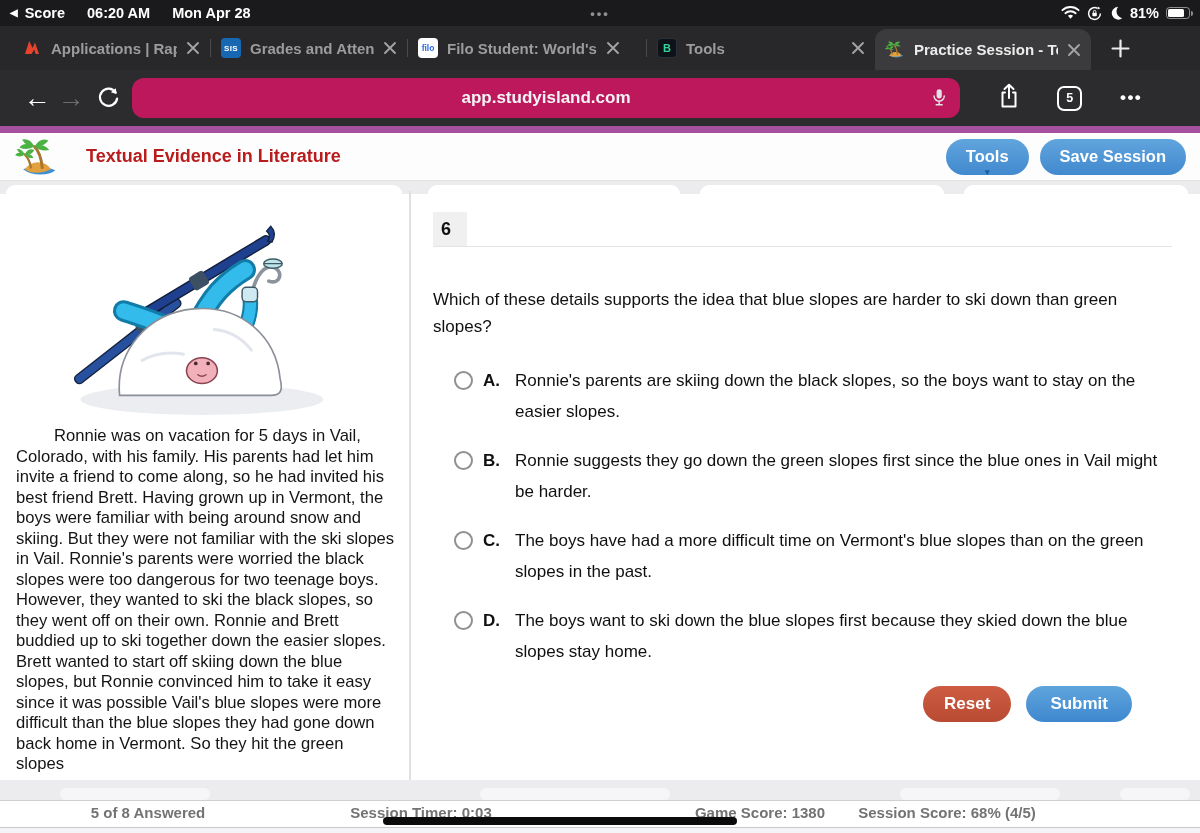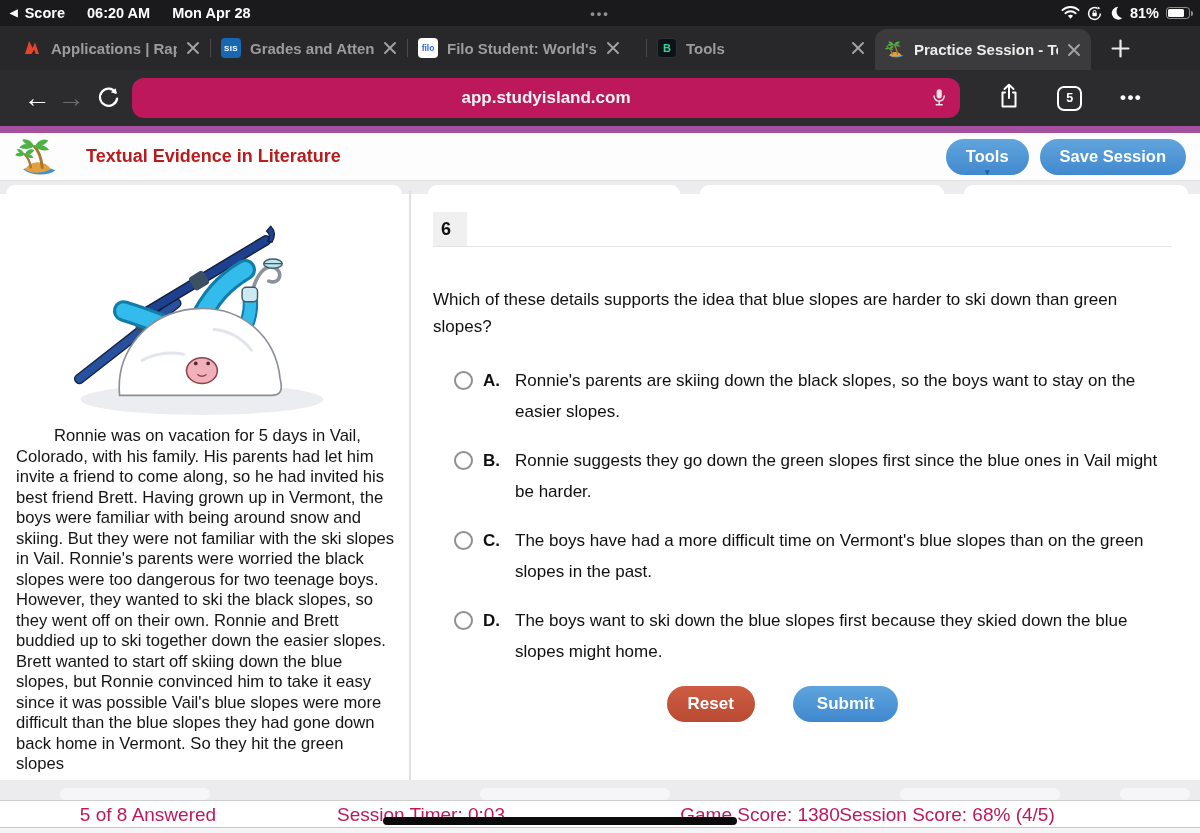--- a/index.html
+++ b/index.html
@@ -86,33 +86,33 @@
     padding-left:8px; }
   #q-rule { border:none; border-top:1px solid #e4e4e4; margin:0; }
   #question-text { margin-top:39px; font-size:17px; line-height:27px; color:#101010; max-width:745px; }
   #options { margin-top:26px; margin-left:21px; }
   .option { display:flex; align-items:flex-start; margin-bottom:19px; }
   .radio { width:19px; height:19px; border:2px solid #909090; border-radius:50%;
     background:#fff; flex:none; margin-top:5px; }
   .opt-letter { font-weight:bold; font-size:17px; line-height:30px; width:32px;
     margin-left:10px; flex:none; color:#101010; }
   .opt-text { font-size:17px; line-height:30.5px; color:#101010; max-width:645px; }
-  #action-row { display:flex; justify-content:center; gap:38px; margin-top:17px; padding-right:40px; }
+  #action-row { display:flex; justify-content:flex-end; gap:15px; margin-top:17px; padding-right:40px; }
   .pill-btn { border:none; border-radius:18px; height:36px; font-weight:bold; font-size:17px;
     color:#fff; font-family:inherit; }
   #reset-btn { background:linear-gradient(#cd5c42,#b94b33); padding:0 21px; }
   #submit-btn { background:linear-gradient(#5ea4dc,#3f88cf); padding:0 24px; }
 
   
   #cloud-strip { top:780px; left:0; width:1200px; height:20px; background:#ececee; }
   .cloud-bump { position:absolute; top:8px; height:12px; background:#f6f6f8; border-radius:10px; }
   #footer-bar { top:800px; left:0; width:1200px; height:27px; background:#fff;
     border-top:1px solid #cfcfcf; }
-  #footer-bar span { position:absolute; top:3px; font-size:19px; font-weight:normal;
-    color:#be185d; text-align:center; }
+  #footer-bar span { position:absolute; top:3px; font-size:15px; font-weight:bold;
+    color:#737373; text-align:center; }
   #f-answered { left:0; width:296px; }
   #f-timer { left:301px; width:240px; }
   #f-game { left:640px; width:240px; }
   #f-session { left:827px; width:240px; }
   #home-indicator { top:817px; left:383px; width:354px; height:8px; background:#0b0b0b; border-radius:4.5px; }
   #bottom-edge { top:827px; left:0; width:1200px; height:6px; background:#f4f4f6; border-top:1px solid #cacaca; }
 </style>
 </head>
 <body>
 
@@ -343,21 +343,21 @@
           <span class="opt-text">Ronnie suggests they go down the green slopes first since the blue ones in Vail might be harder.</span>
         </div>
         <div class="option">
           <span class="radio"></span>
           <span class="opt-letter">C.</span>
           <span class="opt-text">The boys have had a more difficult time on Vermont's blue slopes than on the green slopes in the past.</span>
         </div>
         <div class="option">
           <span class="radio"></span>
           <span class="opt-letter">D.</span>
-          <span class="opt-text">The boys want to ski down the blue slopes first because they skied down the blue slopes might home.</span>
+          <span class="opt-text">The boys want to ski down the blue slopes first because they skied down the blue slopes stay home.</span>
         </div>
       </div>
       <div id="action-row">
         <button class="pill-btn" id="reset-btn">Reset</button>
         <button class="pill-btn" id="submit-btn">Submit</button>
       </div>
     </div>
   </div>
 
   <div id="cloud-strip" class="abs">

